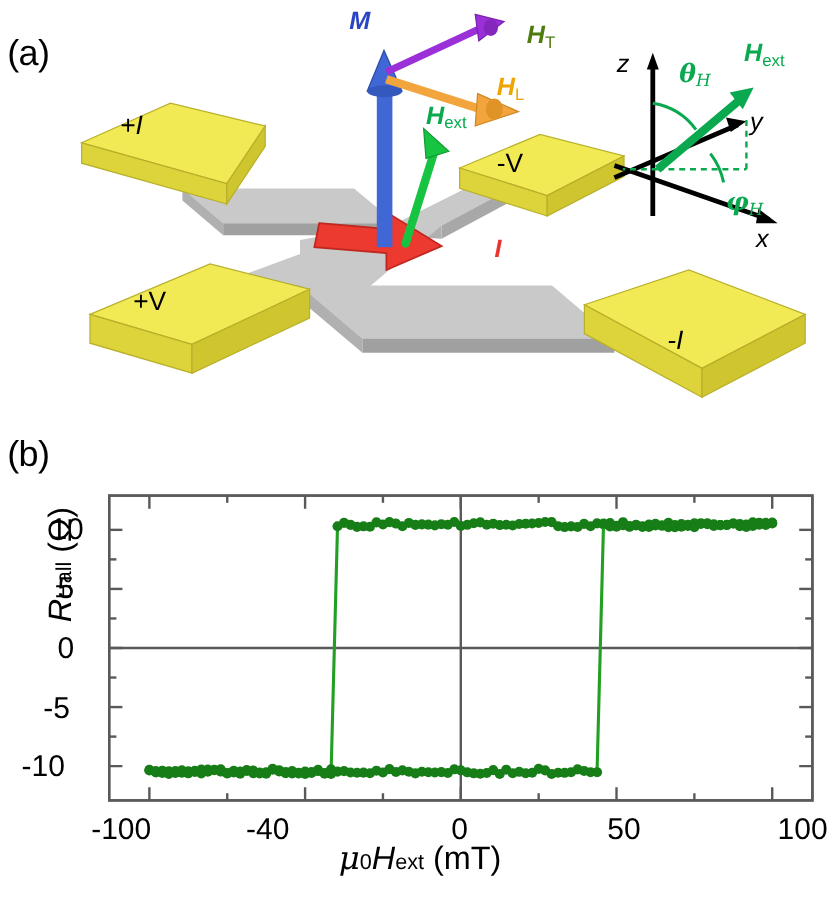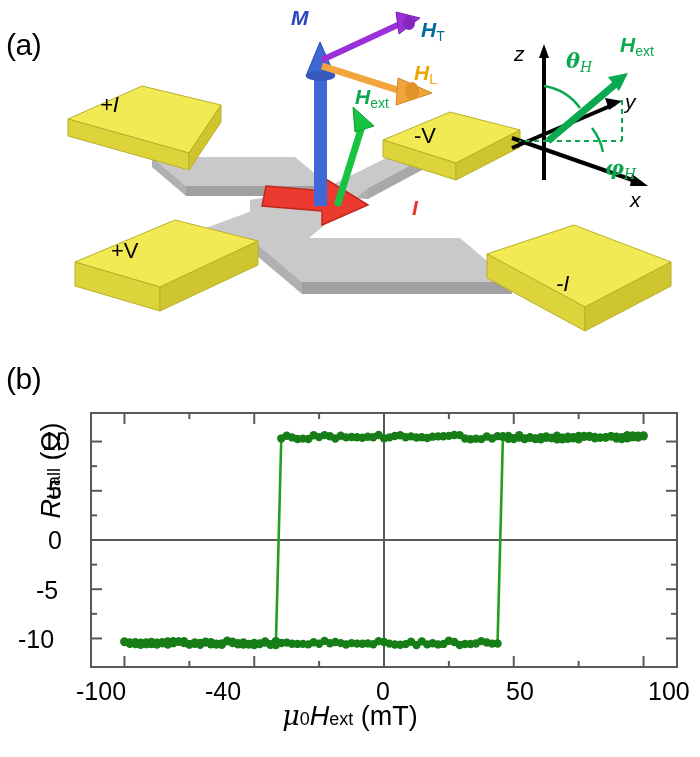--- a/index.html
+++ b/index.html
@@ -230,21 +230,21 @@
   </svg>
 
   <div class="pad-label" style="left:100px; top:92px;"><span class="it">+I</span></div>
   <div class="pad-label" style="left:414px; top:123px;"><span>-V</span></div>
   <div class="pad-label" style="left:111px; top:238px;"><span>+V</span></div>
   <div class="pad-label" style="left:556px; top:271px;"><span class="it">-I</span></div>
 
   <div class="vec-label" style="left:291px; top:6px; color:#2b44c4;">
     <span>M</span>
   </div>
-  <div class="vec-label" style="left:421px; top:18px; color:#0369a1;">
+  <div class="vec-label" style="left:439px; top:18px; color:#4d7c0f;">
     <span>H</span><span class="sub">T</span>
   </div>
   <div class="vec-label" style="left:414px; top:61px; color:#f0a400;">
     <span>H</span><span class="sub">L</span>
   </div>
   <div class="vec-label" style="left:355px; top:85px; color:#0aa84f;">
     <span>H</span><span class="sub">ext</span>
   </div>
   <div class="vec-label" style="left:412px; top:196px; color:#e8362c;">
     <span>I</span>

